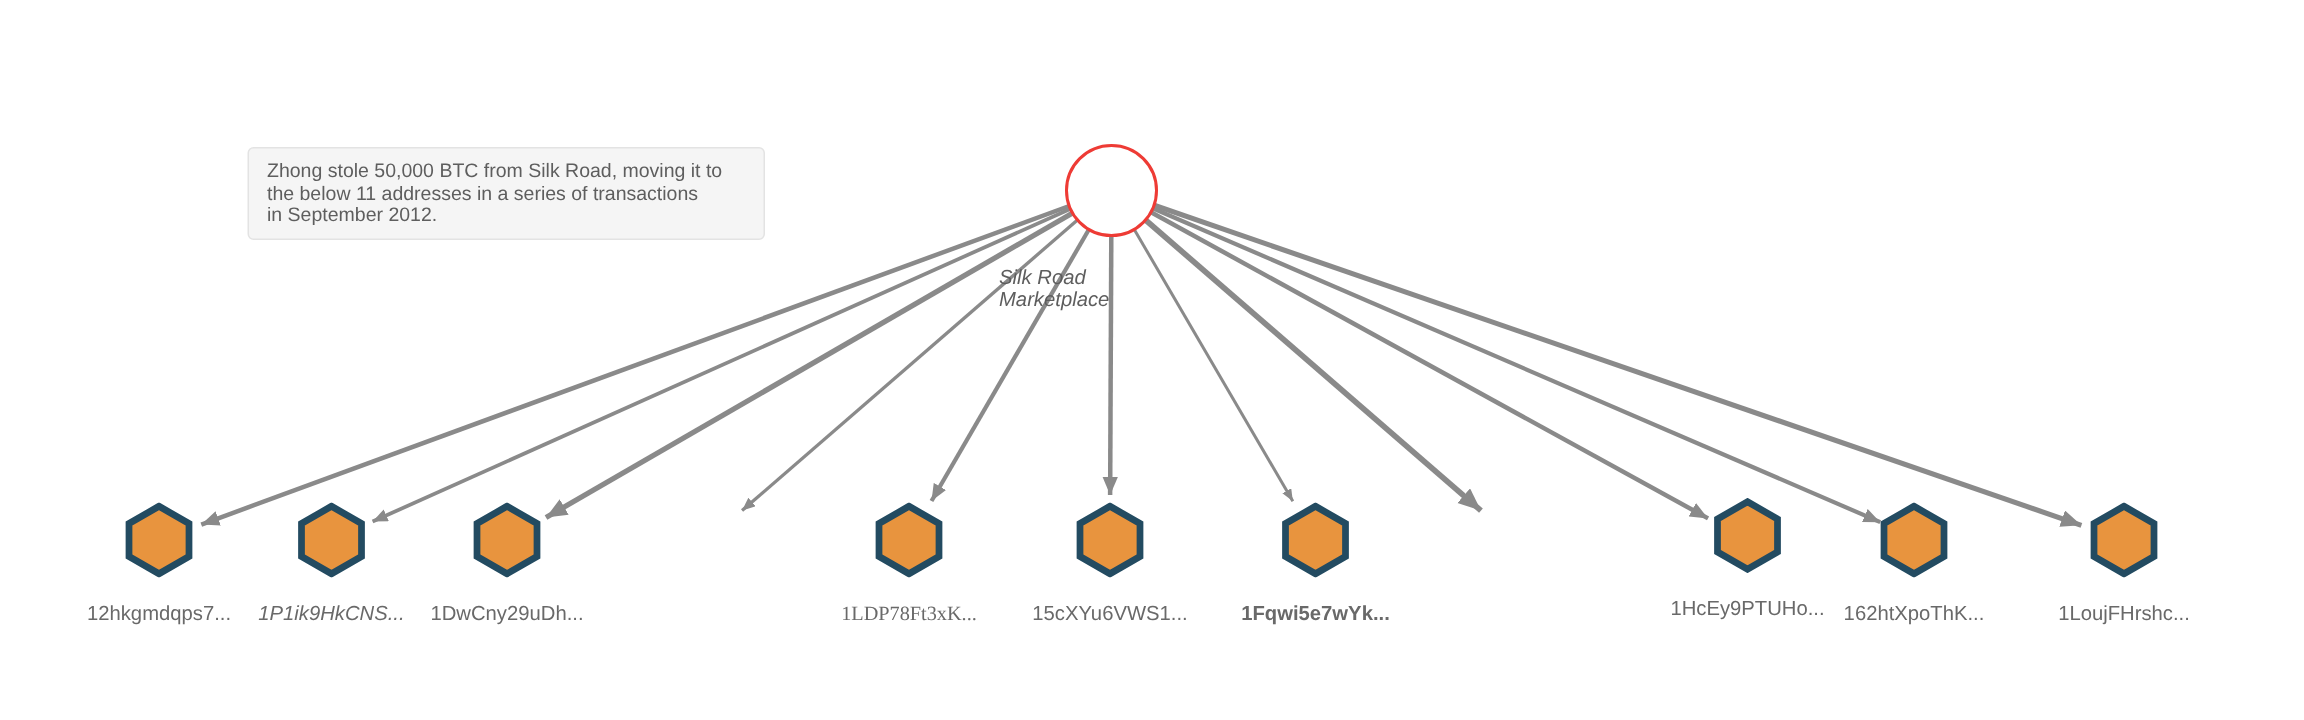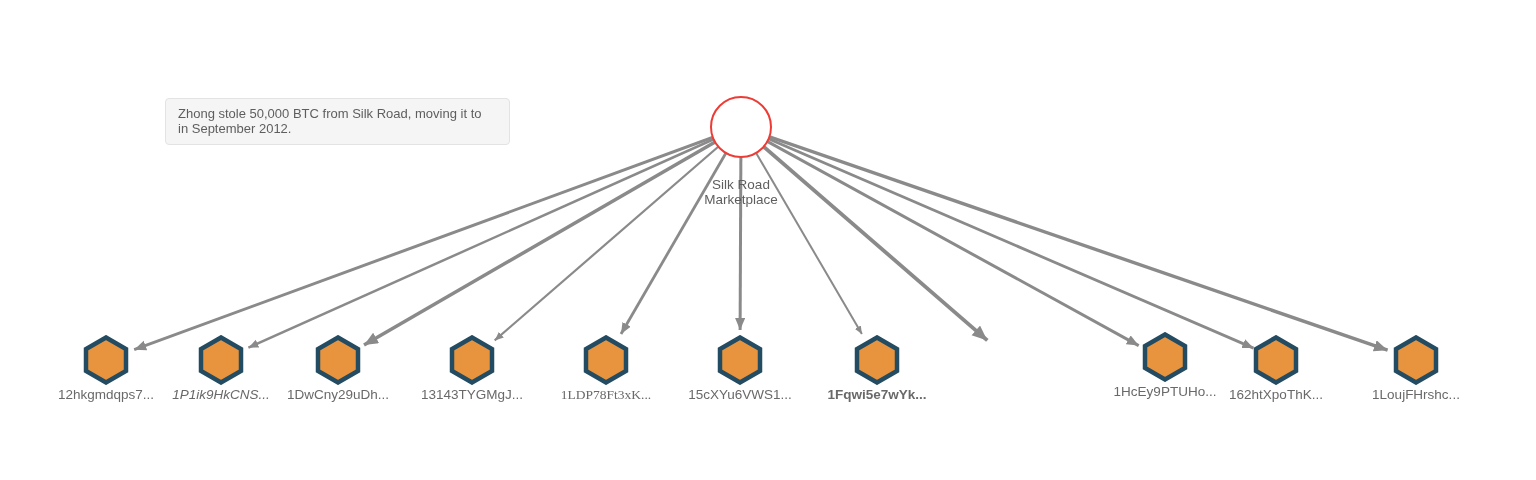--- a/index.html
+++ b/index.html
@@ -35,21 +35,21 @@
   }
 
   #source-node {
     position: absolute; z-index: 2;
     background: var(--circle-fill, #fff);
     border: 2.5px solid var(--circle-border, #ee3b35);
     border-radius: 50%;
   }
   #source-label {
     position: absolute; z-index: 2;
-    width: 150px; text-align: center;
+    width: 150px; text-align: left; font-style: italic;
   }
   .source-label-line {
     font-size: 13.5px; line-height: 15px;
     color: var(--annotation-text, #5e5e5e);
     white-space: nowrap;
   }
 
   .hex-node {
     position: absolute; z-index: 2;
     width: 120px; text-align: center;
@@ -59,21 +59,21 @@
   }
   .hex polygon {
     fill: var(--hex-fill, #e8943e);
     stroke: var(--hex-border, #234b61);
     stroke-width: 4.5;
     stroke-linejoin: miter;
   }
   .hex-label {
     font-size: 13.5px;
     color: var(--label-text, #696969);
-    margin-top: 2px;
+    margin-top: 16px;
     white-space: nowrap;
   }
 </style>
 </head>
 <body>
 
 <div id="graph">
 
   <svg id="edges-layer" width="1536" height="480">
     <defs>
@@ -89,20 +89,21 @@
       <line x1="741" y1="127" x2="740.1" y2="330.0" stroke-width="3" marker-end="url(#arrowhead)"></line>
       <line x1="741" y1="127" x2="861.9" y2="334.1" stroke-width="2" marker-end="url(#arrowhead)"></line>
       <line x1="741" y1="127" x2="987.3" y2="340.4" stroke-width="3.8" marker-end="url(#arrowhead)"></line>
       <line x1="741" y1="127" x2="1138.7" y2="345.6" stroke-width="3" marker-end="url(#arrowhead)"></line>
       <line x1="741" y1="127" x2="1253.5" y2="348.1" stroke-width="2.8" marker-end="url(#arrowhead)"></line>
       <line x1="741" y1="127" x2="1387.6" y2="350.2" stroke-width="3.4" marker-end="url(#arrowhead)"></line>
     </svg>
 
   <div id="annotation-box">
     <div class="annotation-line">Zhong stole 50,000 BTC from Silk Road, moving it to</div>
+    <div class="annotation-line">the below 11 addresses in a series of transactions</div>
     <div class="annotation-line">in September 2012.</div>
   </div>
 
   <div id="source-node" style="left: 710px; top: 96px; height: 62px; width: 62px;"></div>
 
   <div id="source-label" style="left: 666px; top: 177px;">
     <div class="source-label-line">Silk Road</div>
     <div class="source-label-line">Marketplace</div>
   </div>
 
@@ -116,26 +117,20 @@
     <svg class="hex" width="46" height="50" viewBox="0 0 46 50">
       <polygon points="23,2.5 43,14 43,36 23,47.5 3,36 3,14"></polygon>
     </svg>
     <div class="hex-label">1P1ik9HkCNS...</div>
   </div>
     <div class="hex-node" style="left: 278px; top: 335px;">
     <svg class="hex" width="46" height="50" viewBox="0 0 46 50">
       <polygon points="23,2.5 43,14 43,36 23,47.5 3,36 3,14"></polygon>
     </svg>
     <div class="hex-label">1DwCny29uDh...</div>
-  </div>
-    <div class="hex-node" style="left: 412px; top: 335px;">
-    <svg class="hex" width="46" height="50" viewBox="0 0 46 50">
-      <polygon points="23,2.5 43,14 43,36 23,47.5 3,36 3,14"></polygon>
-    </svg>
-    <div class="hex-label">13143TYGMgJ...</div>
   </div>
     <div class="hex-node" style="left: 546px; top: 335px; font-family: Liberation Serif, serif;">
     <svg class="hex" width="46" height="50" viewBox="0 0 46 50">
       <polygon points="23,2.5 43,14 43,36 23,47.5 3,36 3,14"></polygon>
     </svg>
     <div class="hex-label">1LDP78Ft3xK...</div>
   </div>
     <div class="hex-node" style="left: 680px; top: 335px; text-align: center;">
     <svg class="hex" width="46" height="50" viewBox="0 0 46 50">
       <polygon points="23,2.5 43,14 43,36 23,47.5 3,36 3,14"></polygon>

